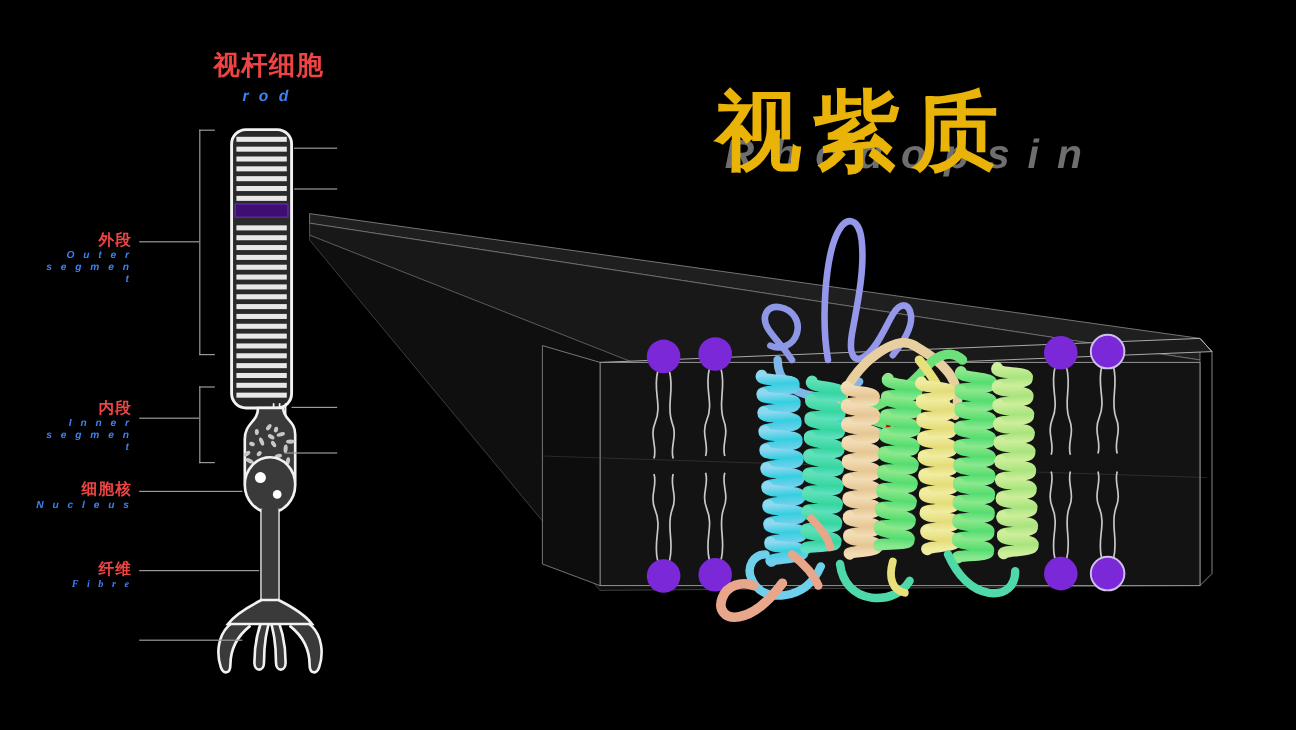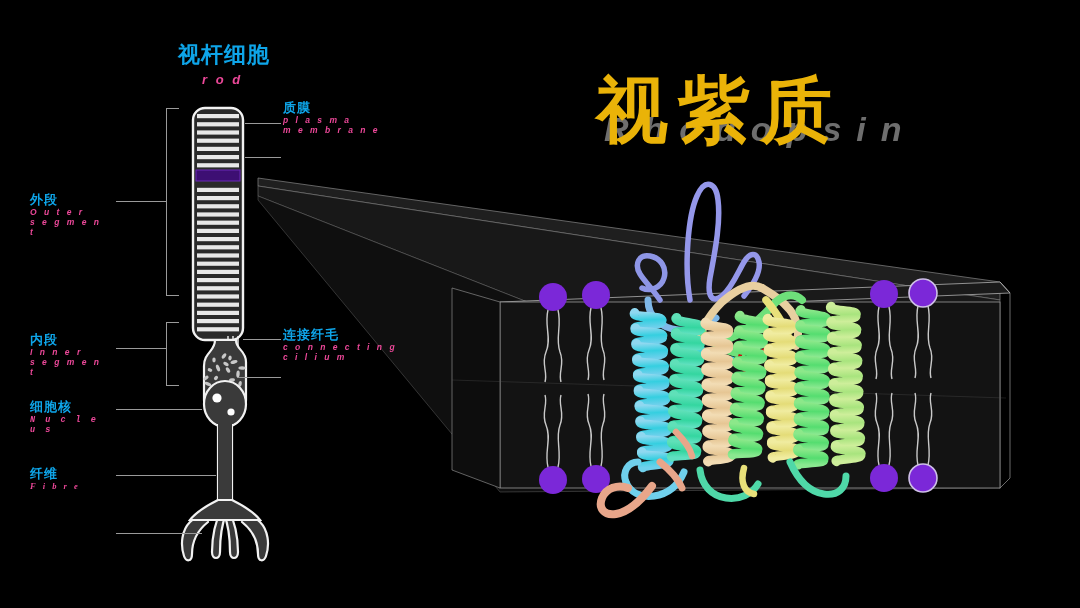--- a/index.html
+++ b/index.html
@@ -1,37 +1,37 @@
 <!DOCTYPE html>
 <html><head>
 <meta charset="utf-8">
 <style>
   html,body{margin:0;padding:0;background:#000;}
   body{width:1080px;height:608px;overflow:hidden;font-family:"Liberation Sans",sans-serif;}
   #stage{position:relative;width:1080px;height:608px;background:#000;}
 
   
-  .cn{color:#0ea5e9;font-weight:bold;letter-spacing:1px;}
-  .en{color:#ec4899;font-style:italic;letter-spacing:2.5px;font-weight:bold;}
+  .cn{color:#ef4444;font-weight:bold;letter-spacing:1px;}
+  .en{color:#3b82f6;font-style:italic;letter-spacing:2.5px;font-weight:bold;}
 
   #rodTitle{position:absolute;left:178px;top:40px;width:190px;text-align:left;}
   #rodTitle .cn{font-size:22px;}
   #rodTitle .en{font-size:13px;display:block;margin-top:2px;margin-left:24px;}
 
   #mainTitle{position:absolute;left:596px;top:70px;}
   #mainTitle .big{font-size:72px;color:#eab308;font-weight:bold;letter-spacing:10px;
       line-height:80px;position:relative;z-index:3;}
   #mainTitle .ghost{position:absolute;left:8px;top:40px;font-size:34px;color:#6e6e6e;
       font-style:italic;font-weight:bold;letter-spacing:15px;z-index:2;white-space:nowrap;}
 
   .lbl{position:absolute;}
   .lbl .cn{font-size:13px;display:block;line-height:15px;}
   .lbl .en{font-size:8.5px;display:block;line-height:10px;}
   .lbl.right{text-align:left;}
-  .lbl.left{}
+  .lbl.left{text-align:right;}
 
   .leader{position:absolute;background:#9a9a9a;height:1px;}
   .brk{position:absolute;border-left:1px solid #9a9a9a;border-top:1px solid #9a9a9a;
        border-bottom:1px solid #9a9a9a;}
 
   svg{display:block;}
   #rodsvg{position:absolute;left:0;top:0;}
   #conesvg{position:absolute;left:0;top:0;}
   #memsvg{position:absolute;left:0;top:0;}
   #protsvg{position:absolute;left:0;top:0;}
@@ -350,45 +350,35 @@
   <div class="brk" style="left:166px;top:108px;width:12px;height:186px;"></div>
 
   <div class="lbl left" style="left:30px;top:322px;width:80px;margin-top:10px;">
     <span class="cn">内段</span>
     <span class="en">I n n e r</span>
     <span class="en">s e g m e n t</span>
   </div>
   <div class="leader" style="left:116px;top:348px;width:50px;"></div>
   <div class="brk" style="left:166px;top:322px;width:12px;height:62px;"></div>
 
-  <div class="lbl left" style="left:30px;top:400px;width:80px;font-family:Liberation Mono, monospace;">
+  <div class="lbl left" style="left:30px;top:400px;width:80px;">
     <span class="cn">细胞核</span>
     <span class="en">N u c l e u s</span>
   </div>
   <div class="leader" style="left:116px;top:409px;width:86px;"></div>
 
   <div class="lbl left" style="left:30px;top:466px;width:80px;font-family:Liberation Serif, serif;">
     <span class="cn">纤维</span>
     <span class="en">F i b r e</span>
   </div>
   <div class="leader" style="left:116px;top:475px;width:100px;"></div>
 
   <div class="leader" style="left:116px;top:533px;width:86px;"></div>
 
-  <div class="lbl right" style="left:283px;top:100px;width:110px;">
-    <span class="cn">质膜</span>
-    <span class="en">p l a s m a</span>
-    <span class="en">m e m b r a n e</span>
-  </div>
   <div class="leader" style="left:245px;top:123px;width:36px;"></div>
 
   <div class="leader" style="left:245px;top:157px;width:36px;"></div>
 
-  <div class="lbl right" style="left:283px;top:327px;width:120px;">
-    <span class="cn">连接纤毛</span>
-    <span class="en">c o n n e c t i n g</span>
-    <span class="en">c i l i u m</span>
-  </div>
   <div class="leader" style="left:243px;top:339px;width:38px;"></div>
 
   <div class="leader" style="left:237px;top:377px;width:44px;"></div>
 
 </div>
 
 </body></html>

